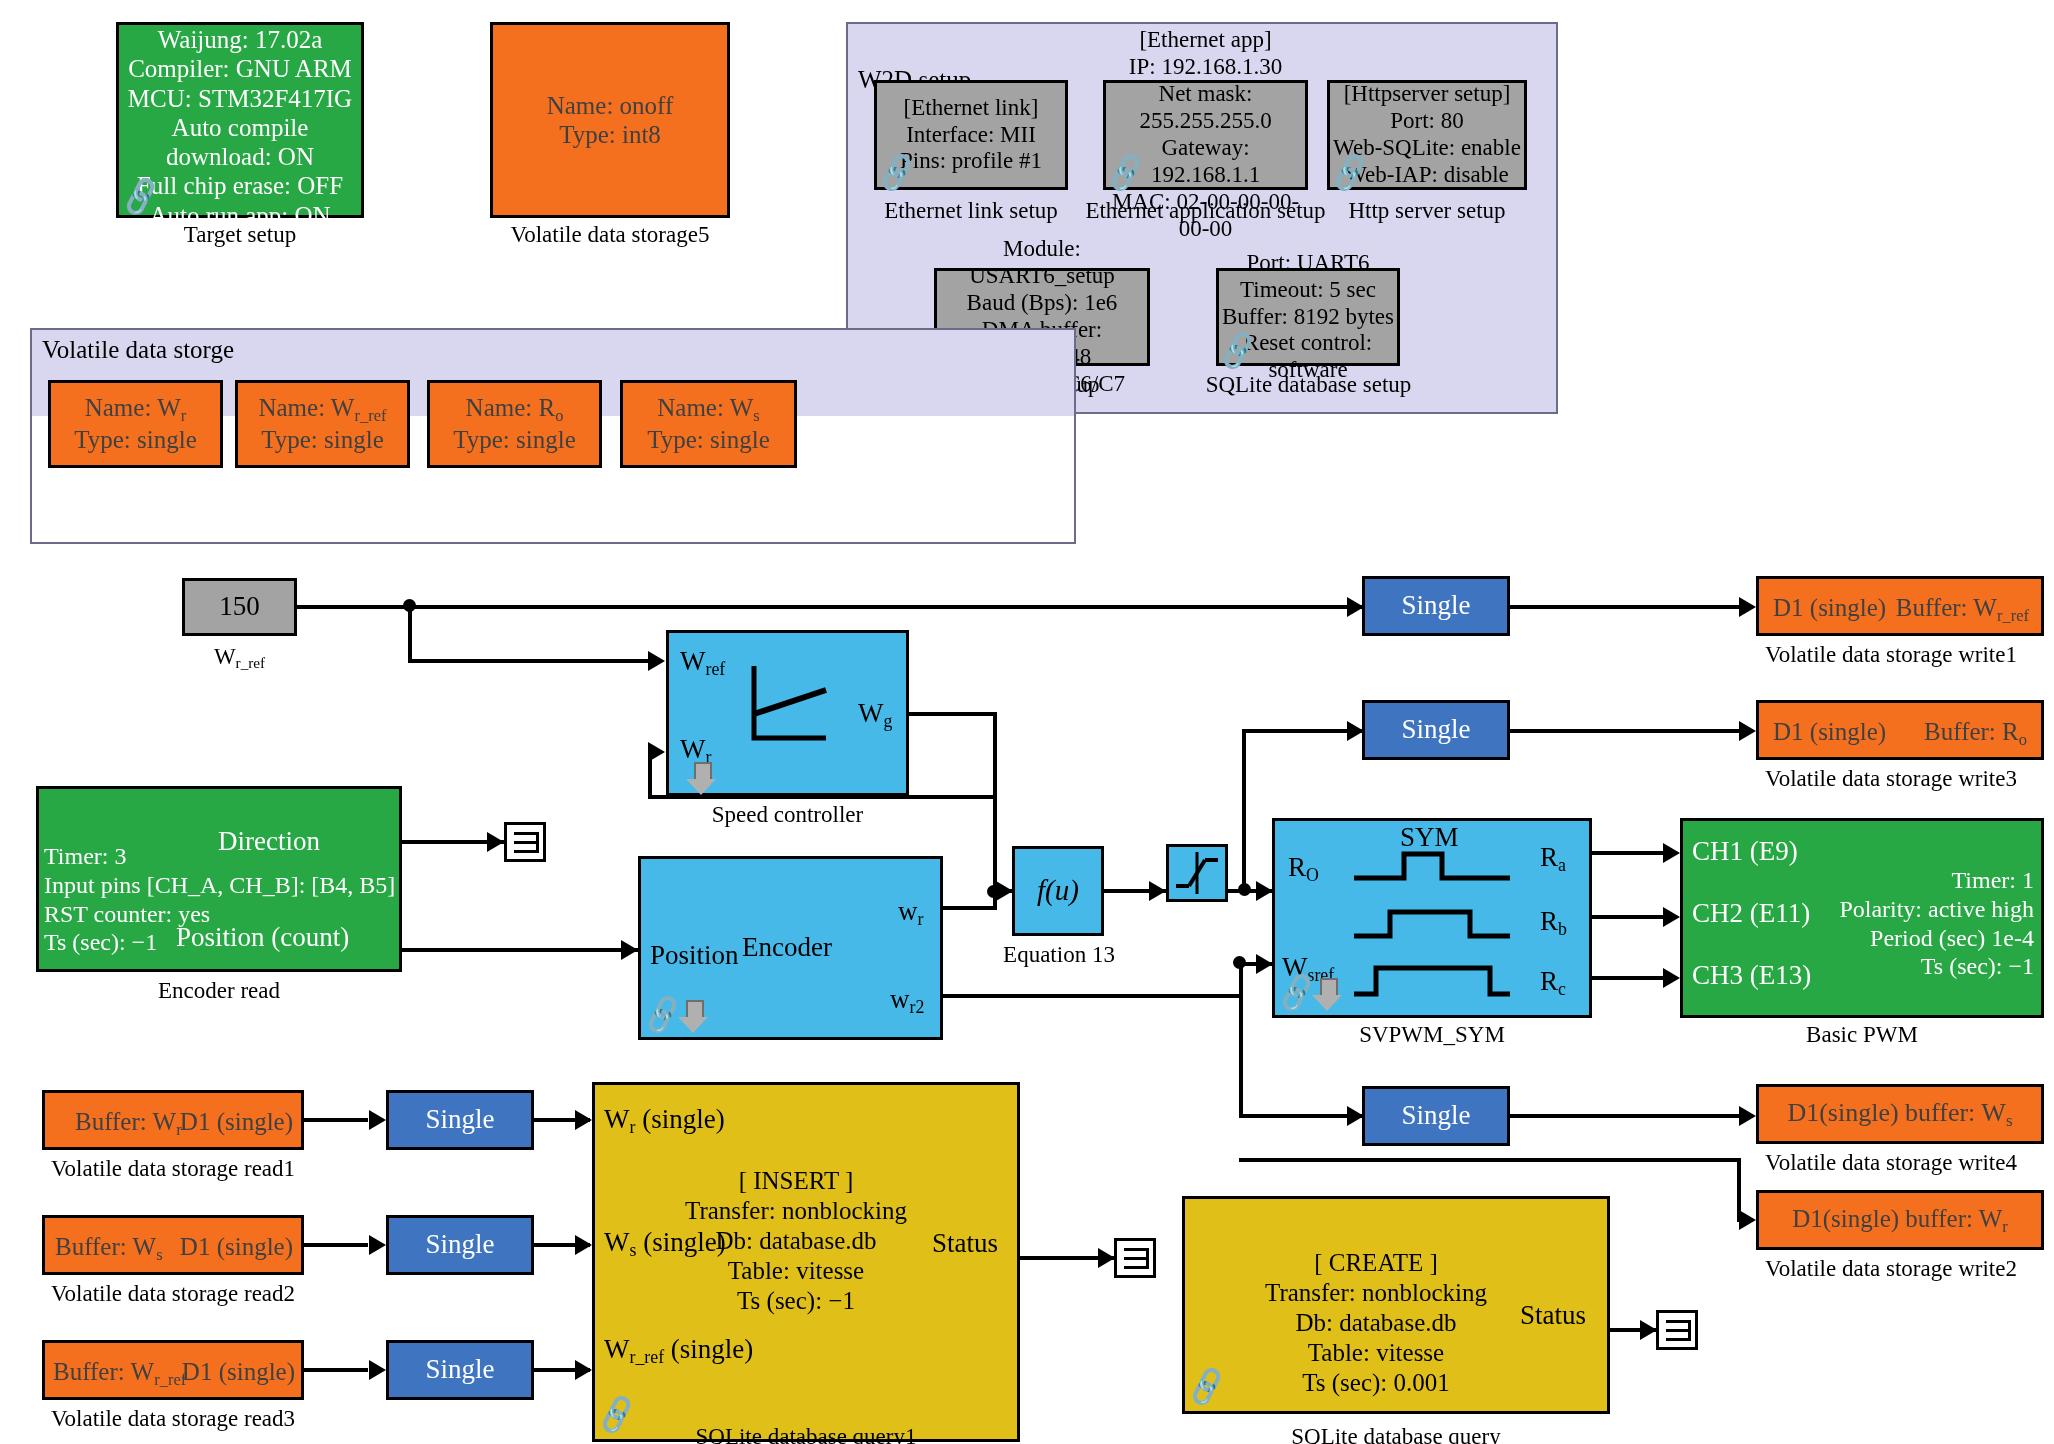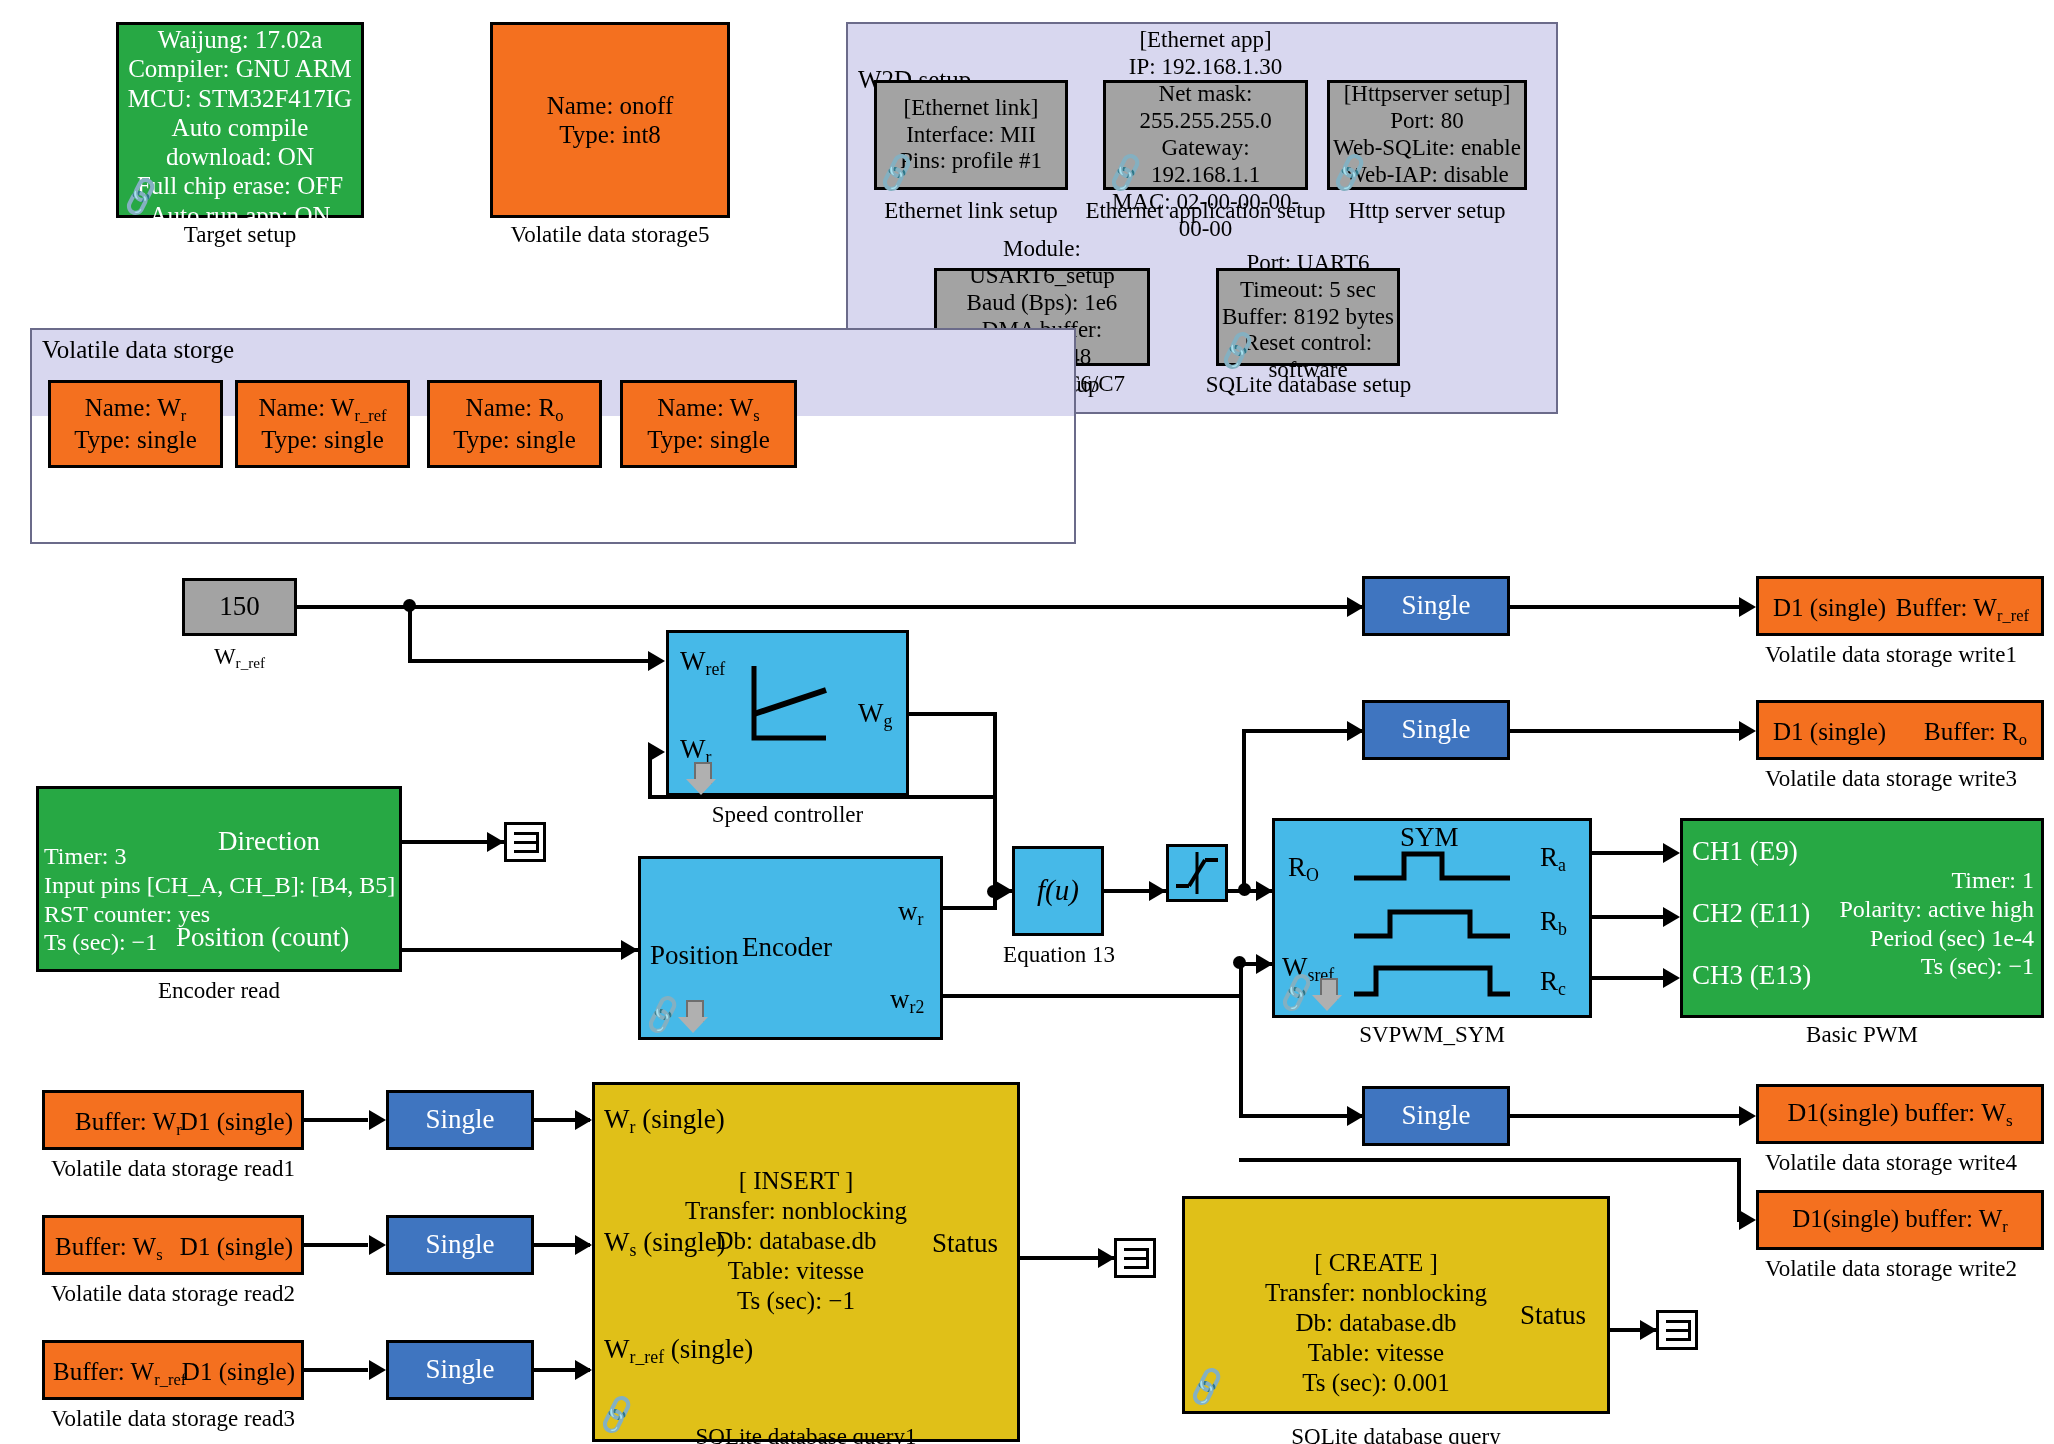--- a/index.html
+++ b/index.html
@@ -4,21 +4,21 @@
 <style>
   html,body{margin:0;padding:0;background:#fff;}
   body{width:2054px;height:1444px;position:relative;overflow:hidden;
        font-family:"Liberation Serif","DejaVu Serif",serif;}
   #stage{position:absolute;left:0;top:0;width:2054px;height:1444px;}
 
   .blk{position:absolute;box-sizing:border-box;border:3px solid #000;
        display:flex;align-items:center;justify-content:center;text-align:center;
        line-height:1.17;}
   .green{background:#27a844;color:#fff;}
-  .orange{background:#f4701f;color:#000000;}
+  .orange{background:#f4701f;color:#404040;}
   .blue{background:#3f75c0;color:#fff;}
   .cyan{background:#46b9e8;color:#000;}
   .yellow{background:#e0c018;color:#000;}
   .white{background:#a3a3a3;color:#000;}
   .panel{position:absolute;box-sizing:border-box;background:#d8d7ef;
          border:2px solid #6b6b8a;}
   .cap{position:absolute;text-align:center;color:#000;white-space:nowrap;
        font-size:23px;}
   .ttl{position:absolute;color:#000;font-size:25px;white-space:nowrap;}
   .ml{position:absolute;white-space:nowrap;}

